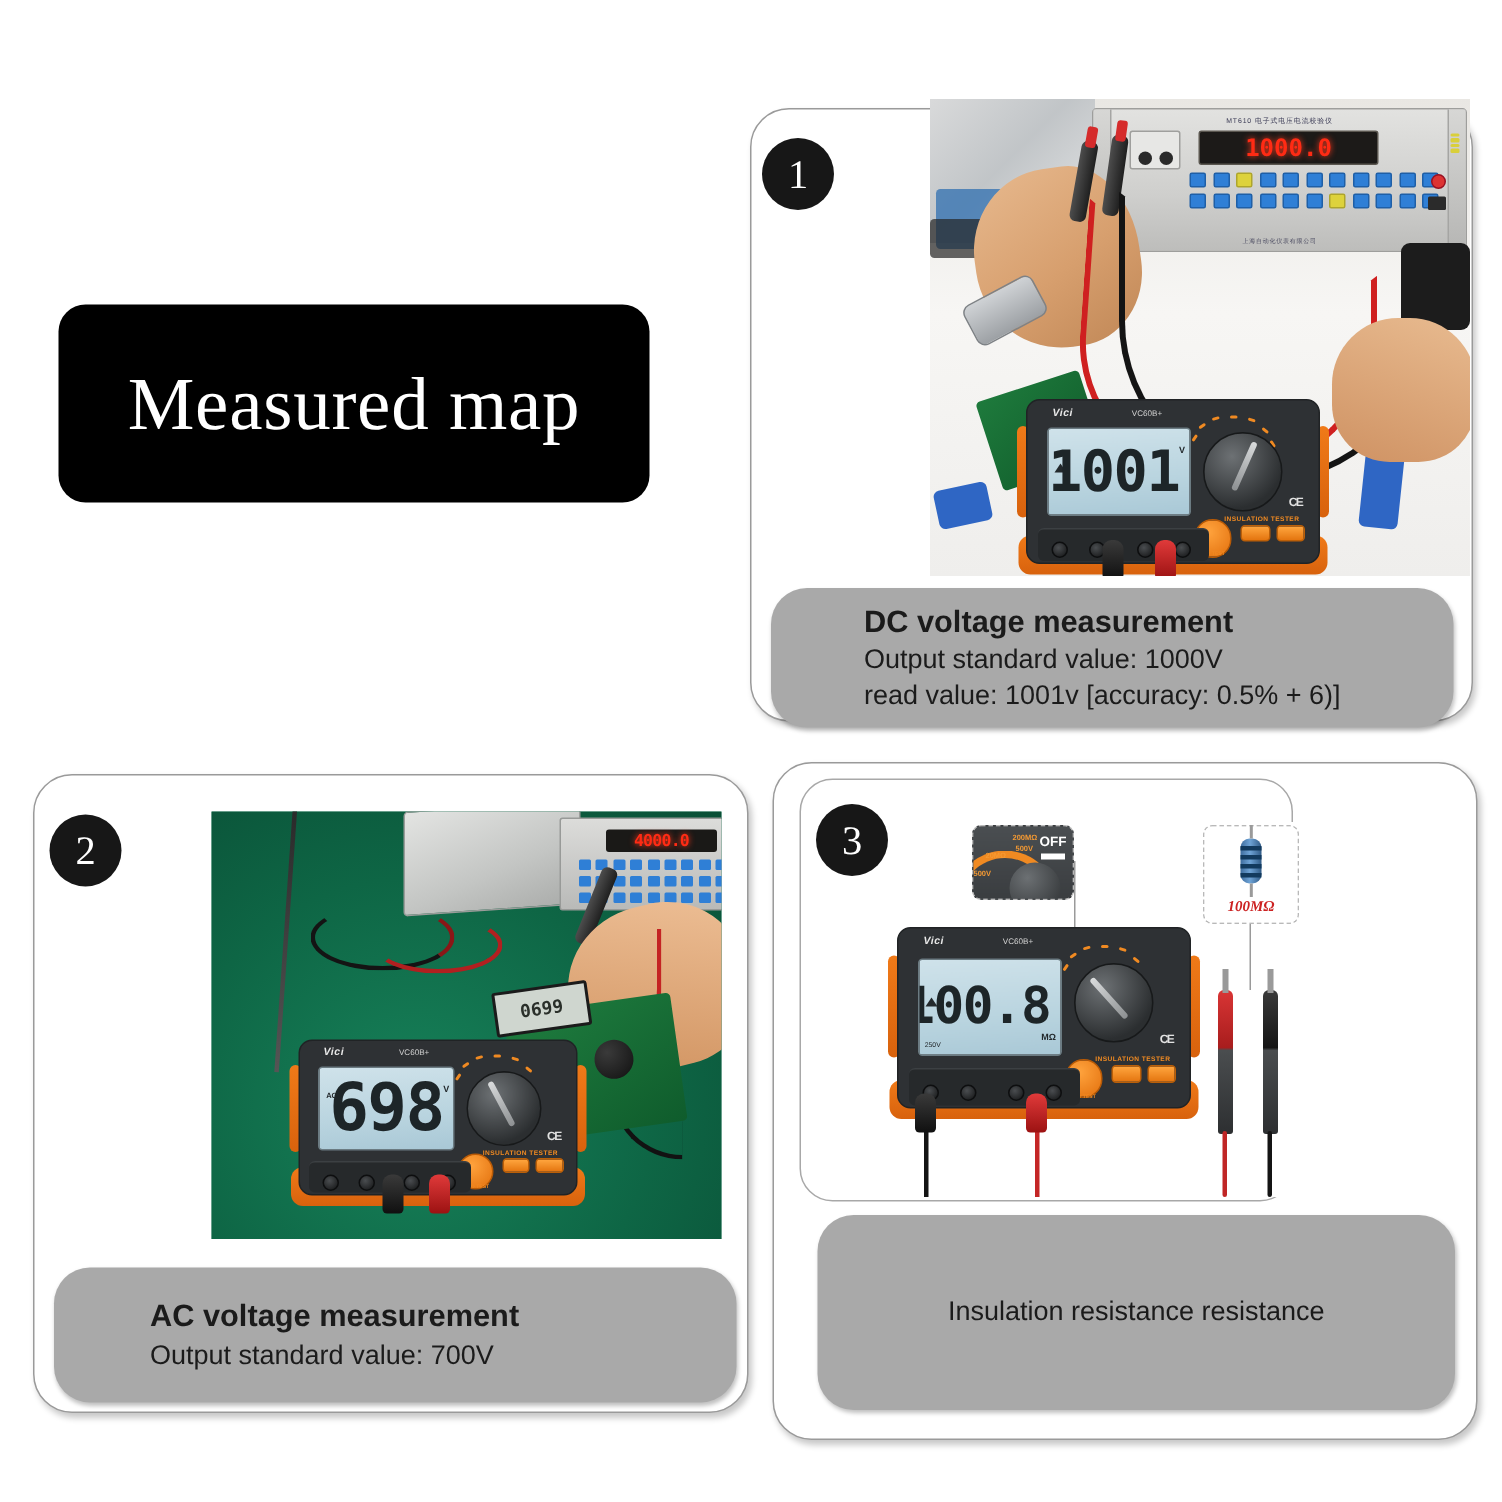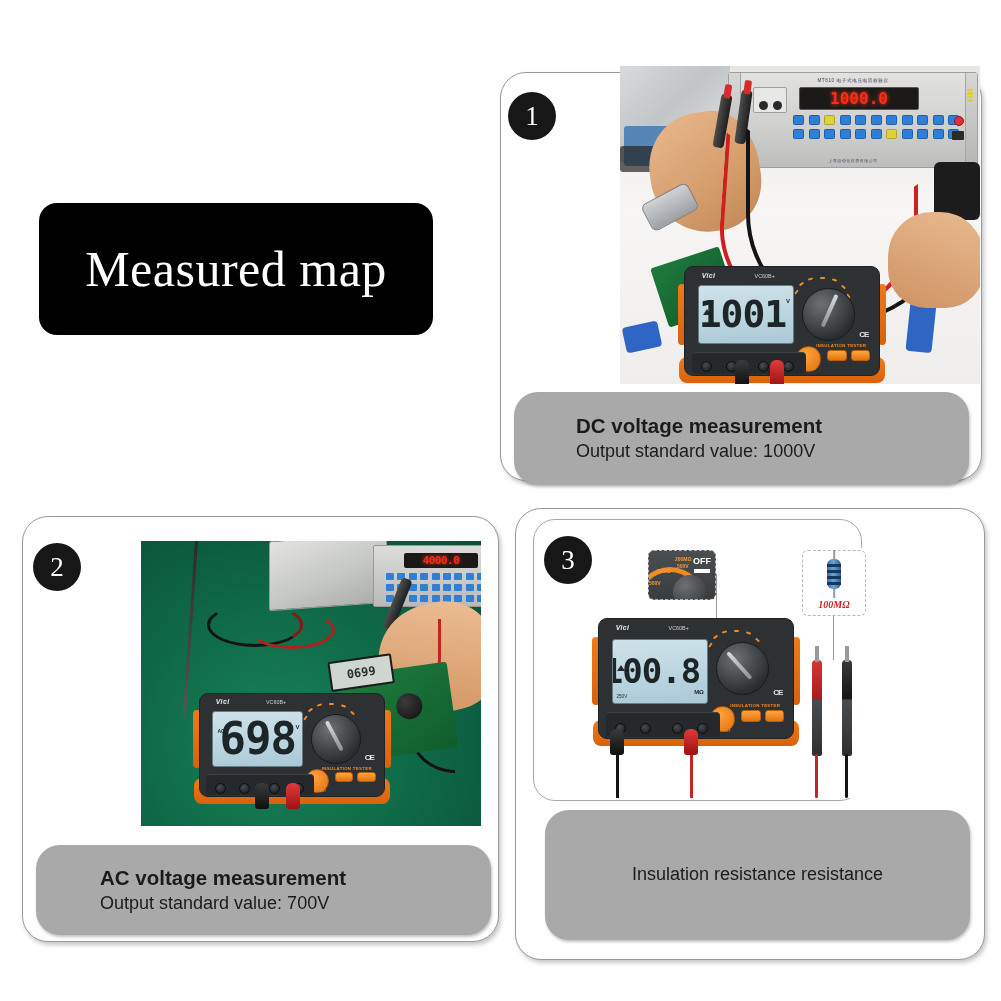--- a/index.html
+++ b/index.html
@@ -400,20 +400,21 @@
         <span class="j d"></span>
       </div>
       <div class="plug blk" style="left:26%;bottom:-10px;"></div>
       <div class="plug red" style="left:44%;bottom:-10px;"></div>
     </div>
   </div>
 
   <div class="caption" style="left:514px; top:392px; width:455px; height:93px; padding-left:62px;">
     <div class="ln head">DC voltage measurement</div>
     <div class="ln sub">Output standard value: 1000V</div>
+    <div class="ln sub">read value: 1001v [accuracy: 0.5% + 6)]</div>
   </div>
 
   <div class="card shadowed" style="left:22px; top:516px; width:477px; height:426px;"></div>
   <div class="step-badge" style="left:33px; top:543px;">
     <span>2</span>
   </div>
 
   <div class="photo p2">
     <div class="mat"></div>
     <div class="psu"></div>

